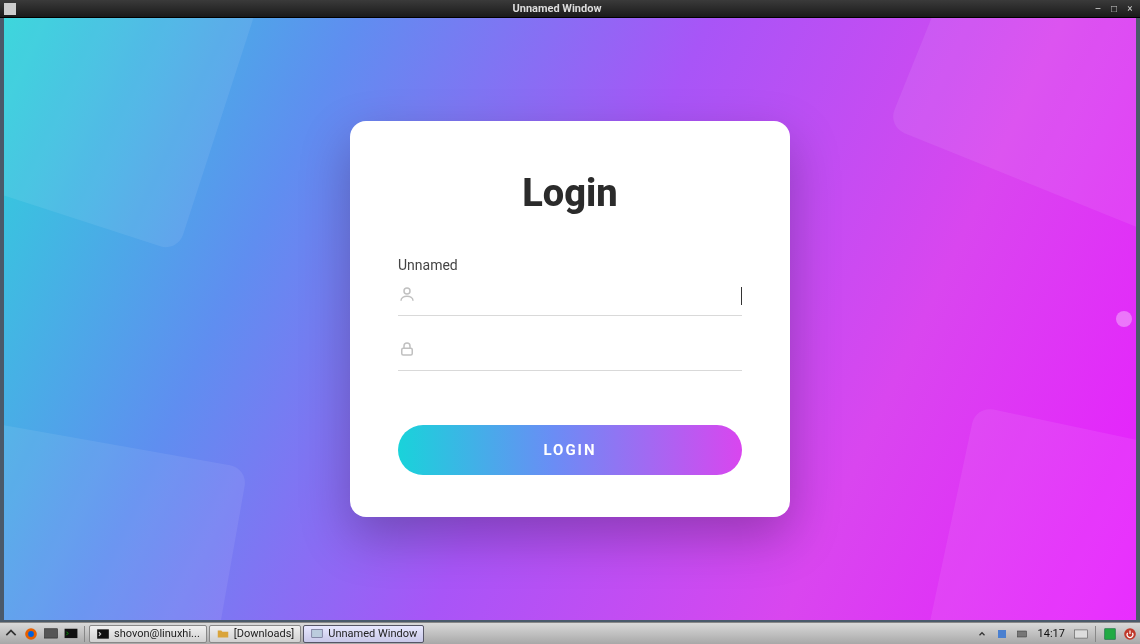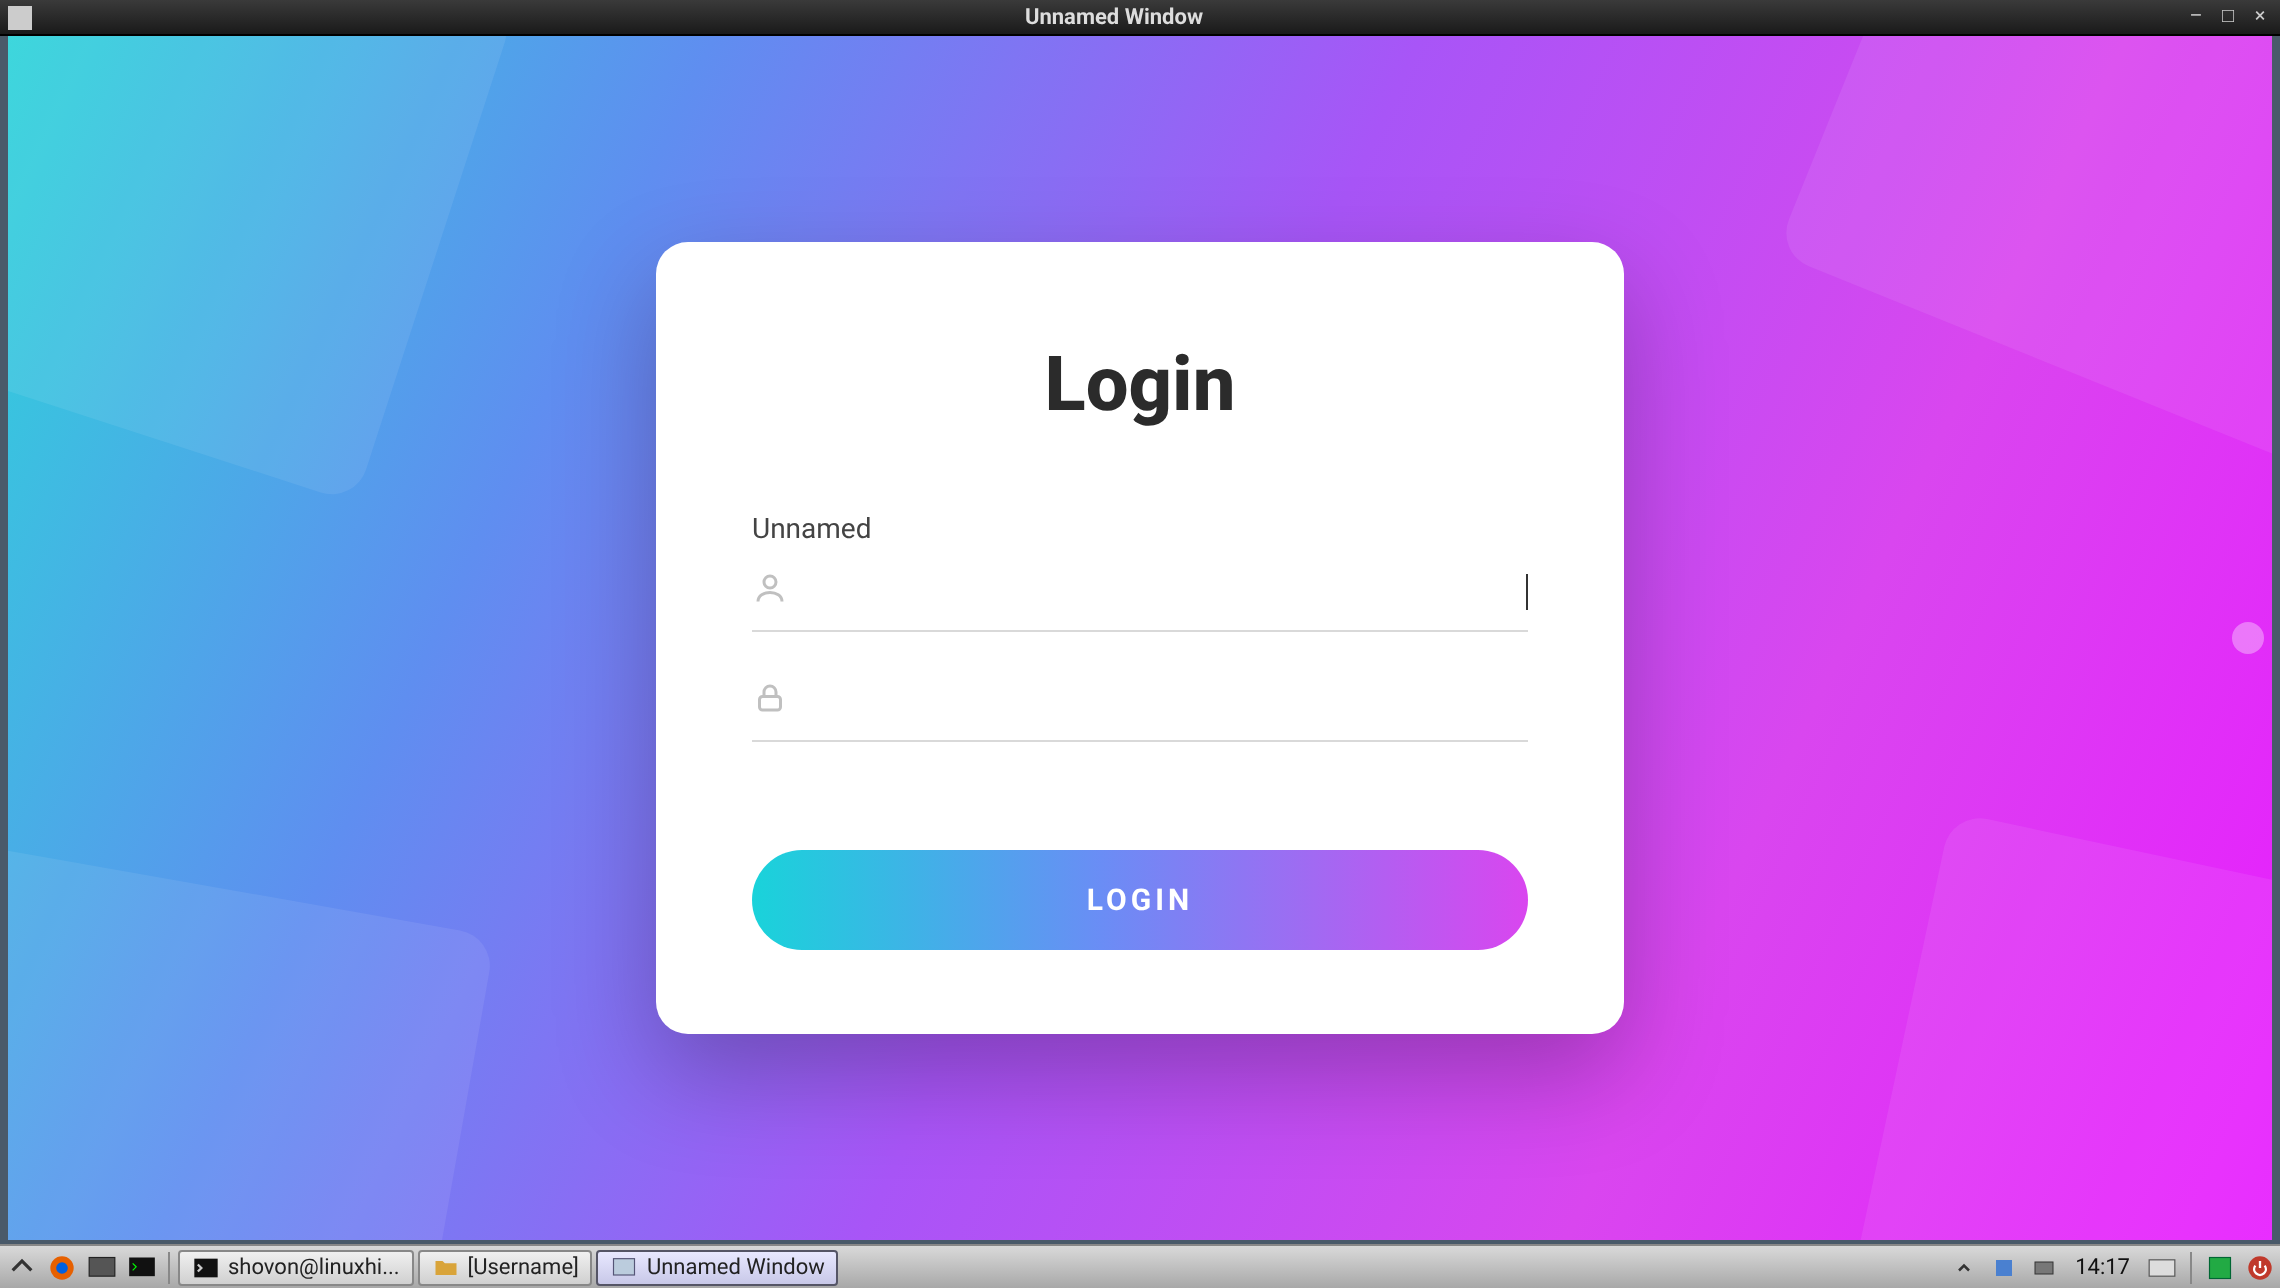--- a/index.html
+++ b/index.html
@@ -69,21 +69,21 @@
   background: rgba(255,255,255,0.08);
   border-radius: 18px;
 }
 .shape.s1 { width: 260px; height: 260px; top: -60px; left: -40px; transform: rotate(18deg); }
 .shape.s2 { width: 300px; height: 300px; bottom: -120px; left: -80px; transform: rotate(10deg); }
 .shape.s3 { width: 320px; height: 320px; top: -140px; right: -120px; transform: rotate(22deg); }
 .shape.s4 { width: 260px; height: 260px; bottom: -70px; right: -70px; transform: rotate(12deg); }
 
 .login-card {
   position: relative;
-  width: 484px;
+  width: 440px;
   background: #fff;
   border-radius: 16px;
   padding: 50px 48px 42px;
   box-shadow: 0 20px 50px rgba(0,0,0,0.25);
 }
 .login-title {
   text-align: center;
   font-size: 38px;
   font-weight: 800;
   color: #2b2b2b;
@@ -306,21 +306,21 @@
       </span>
       <span>shovon@linuxhi...</span>
     </div>
 
     <div class="task-btn">
       <span class="mini-icon">
         <svg width="14" height="14" viewBox="0 0 24 24">
             <path fill="#d9a43a" d="M3 6h6l2 2h10v10H3z"></path>
           </svg>
       </span>
-      <span>[Username]</span>
+      <span>[Downloads]</span>
     </div>
 
     <div class="task-btn active">
       <span class="mini-icon">
         <svg width="14" height="14" viewBox="0 0 24 24">
             <rect x="3" y="4" width="18" height="14" fill="#bcd" stroke="#557"></rect>
           </svg>
       </span>
       <span>Unnamed Window</span>
     </div>

